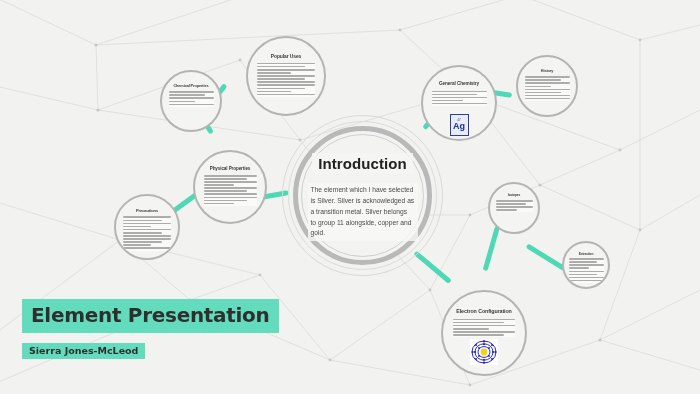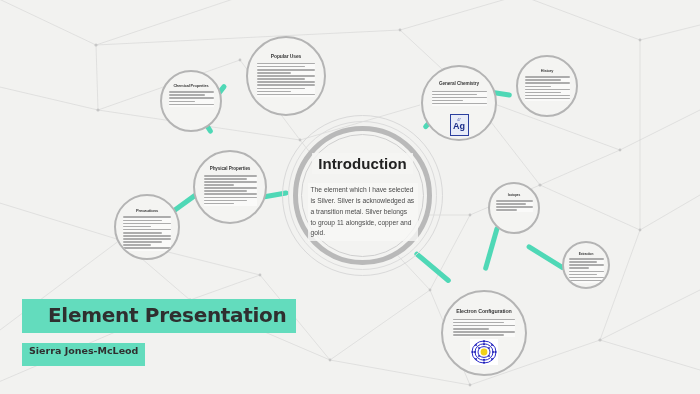--- a/index.html
+++ b/index.html
@@ -108,35 +108,35 @@
     background: rgba(248,248,246,0.8);
     padding: 2px 3px;
     z-index: 4;
     text-align: left;
   }
   
   #title-bar {
     position: absolute;
     left: 22px; top: 299px;
     background: #63dcbd;
-    padding: 4px 9px 6px 26px;
+    padding: 4px 9px 6px 9px;
   }
   #title-text {
     font-family: "DejaVu Sans", sans-serif;
     font-size: 20px;
     font-weight: bold;
     color: #2f2f2f;
     letter-spacing: -0.3px;
     white-space: nowrap;
   }
   #subtitle-bar {
     position: absolute;
     left: 22px; top: 343px;
     background: #63dcbd;
-    padding: 2px 7px 10px 7px;
+    padding: 2px 7px 3px 7px;
   }
   #subtitle-text {
     font-family: "DejaVu Sans", sans-serif;
     font-size: 9.5px;
     font-weight: bold;
     color: #2f2f2f;
     white-space: nowrap;
   }
   
   .ag-tile {

